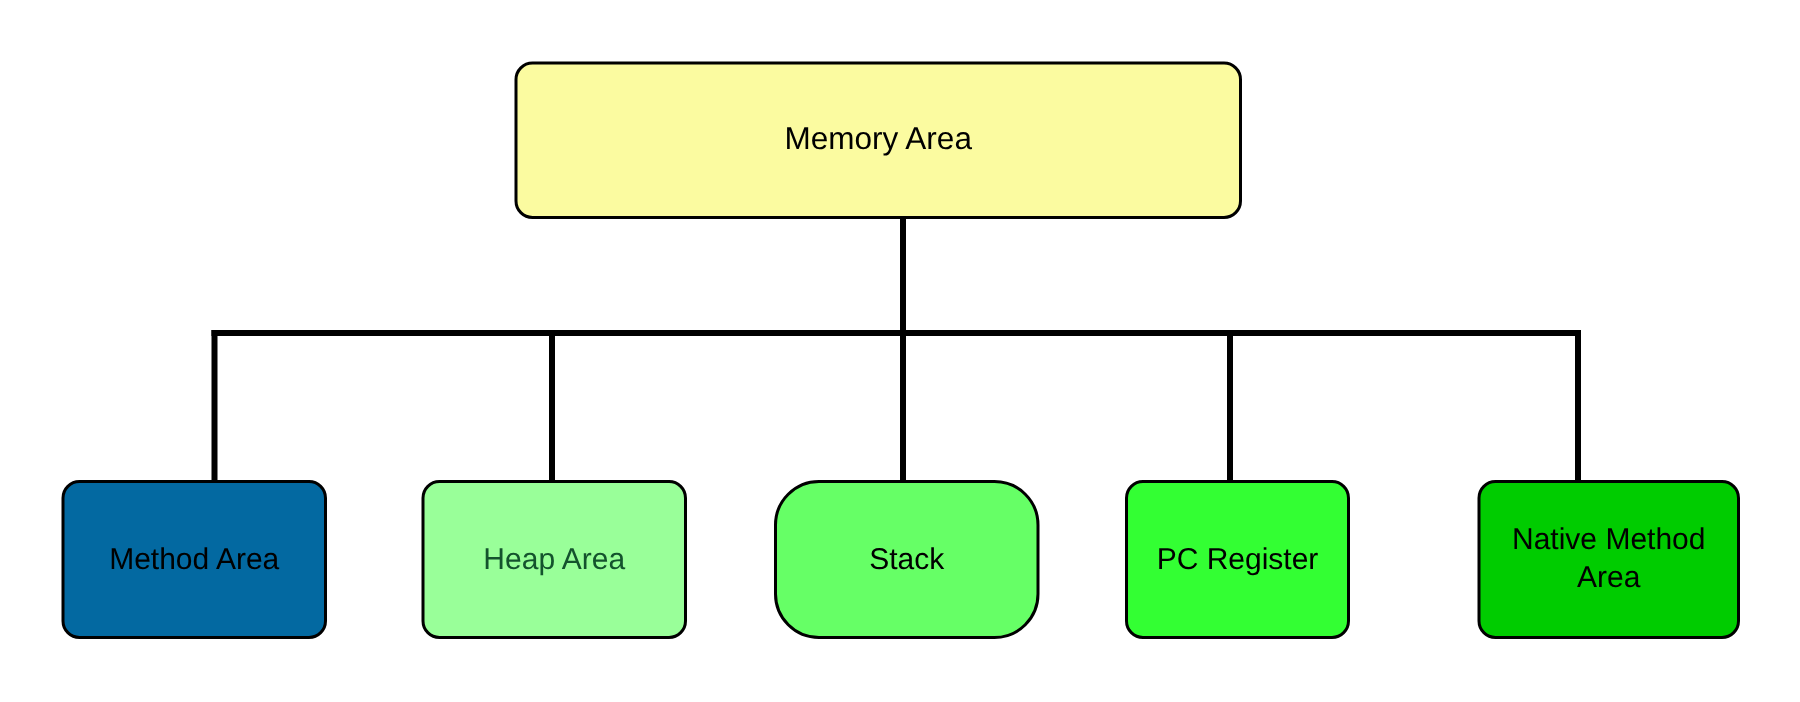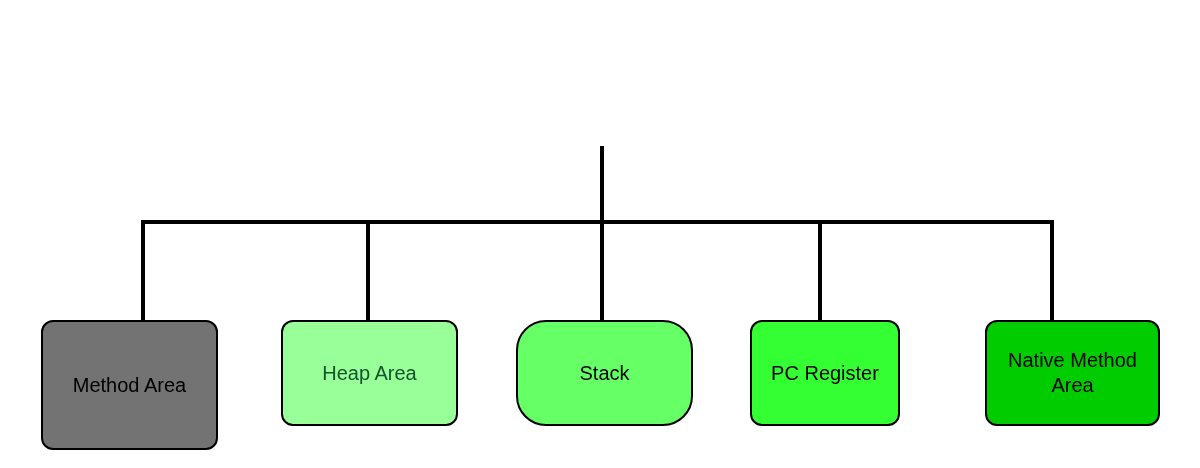--- a/index.html
+++ b/index.html
@@ -46,28 +46,31 @@
   }
   .node-child {
     font-size: 20px;
   }
 </style>
 </head>
 <body>
 
 <div id="diagram-canvas" style="background: rgb(255, 255, 255);">
 
+  <div class="node" id="node-root" style="left: 343px; top: 41px; width: 485px; height: 105px; background: rgb(251, 251, 160); border-color: rgb(0, 0, 0); color: rgb(0, 0, 0);">
+    <span class="node-label">Memory Area</span>
+  </div>
 
   <div class="connector" id="connector-root-stem" style="left: 600px; top: 146px; width: 4px; height: 78px; background: rgb(0, 0, 0);"></div>
 
   <div class="connector" id="connector-bus" style="left: 141px; top: 220px; width: 913px; height: 4px; background: rgb(0, 0, 0);"></div>
 
   <div id="children-layer">
       <div class="connector" style="left: 141px; top: 220px; width: 4px; height: 100px; background: rgb(0, 0, 0);"></div>
-      <div class="node node-child" style="left: 41px; top: 320px; width: 177px; height: 130px; background: #737373; border-color: rgb(0, 0, 0); color: rgb(0, 0, 0);">
+      <div class="node node-child" style="left: 41px; top: 320px; width: 177px; height: 106px; background: #0369a1; border-color: rgb(0, 0, 0); color: rgb(0, 0, 0);">
         <span class="node-label">Method Area</span>
       </div>
       <div class="connector" style="left: 366px; top: 220px; width: 4px; height: 100px; background: rgb(0, 0, 0);"></div>
       <div class="node node-child" style="left: 281px; top: 320px; width: 177px; height: 106px; background: rgb(153, 255, 153); border-color: rgb(0, 0, 0); color: #14532d;">
         <span class="node-label">Heap Area</span>
       </div>
       <div class="connector" style="left: 600px; top: 220px; width: 4px; height: 100px; background: rgb(0, 0, 0);"></div>
       <div class="node node-child" style="left: 516px; top: 320px; width: 177px; height: 106px; background: rgb(102, 255, 102); border-color: rgb(0, 0, 0); color: rgb(0, 0, 0); border-radius: 30px;">
         <span class="node-label">Stack</span>
       </div>

